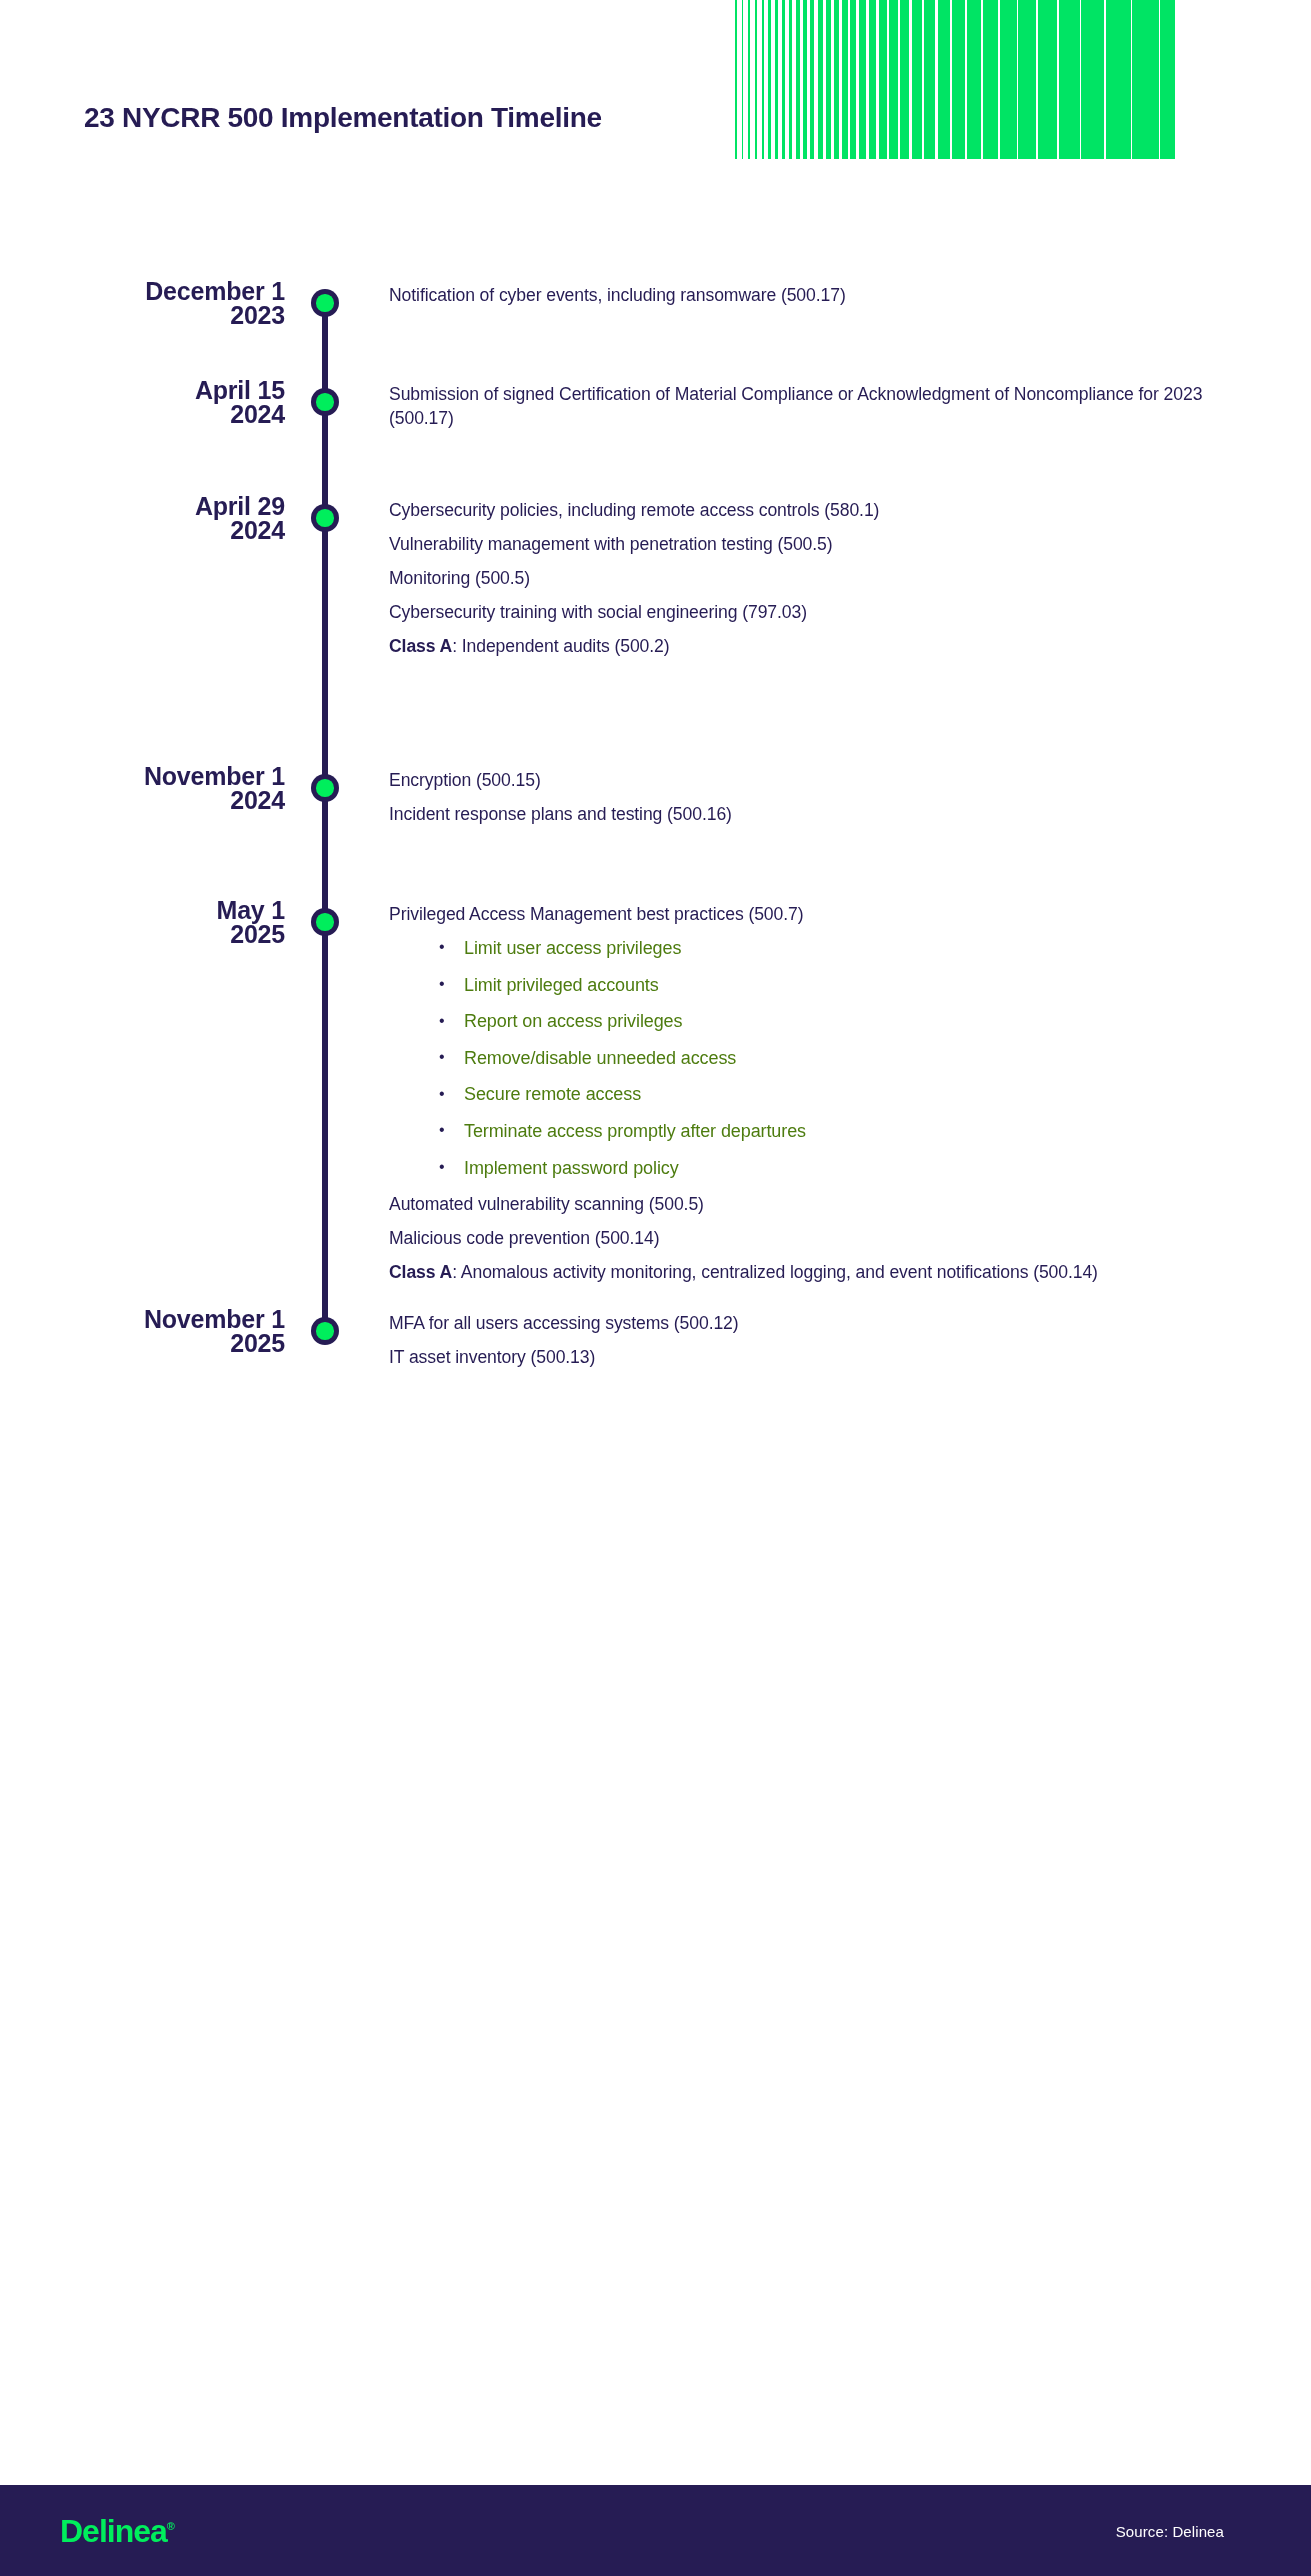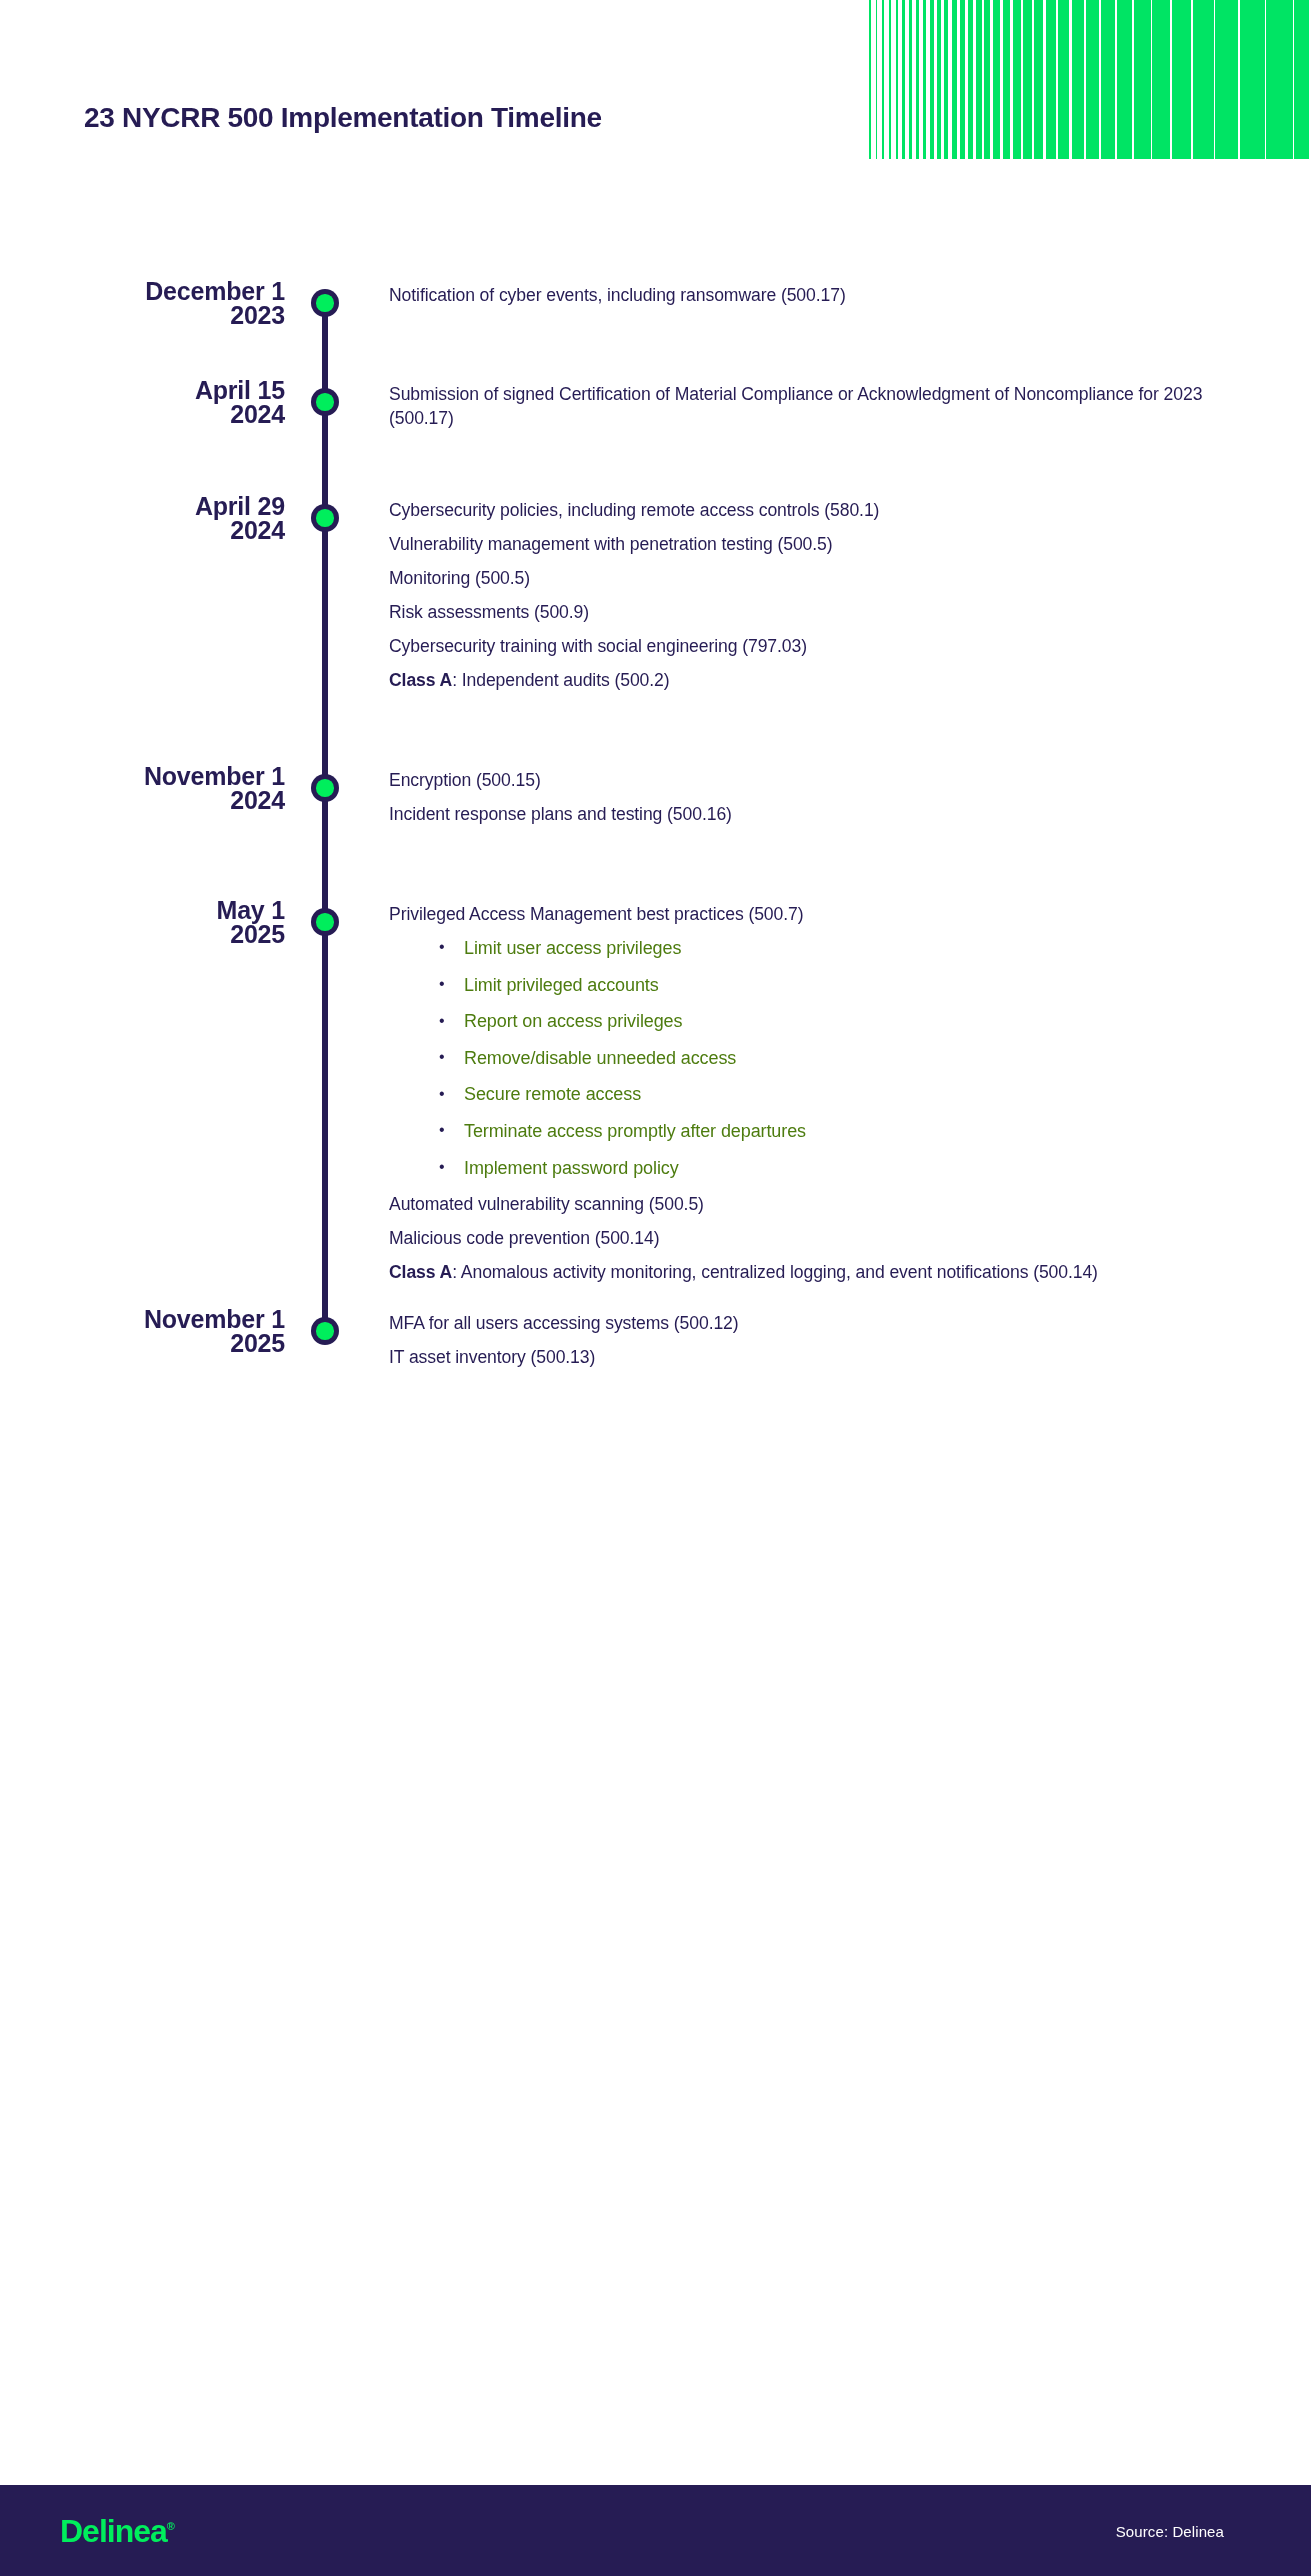--- a/index.html
+++ b/index.html
@@ -14,21 +14,21 @@
     color: #261C54;
     position: relative;
     width: 1311px;
     height: 2576px;
     overflow: hidden;
   }
 
   
   .header {
     position: relative;
-    width: 1309px;
+    width: 1175px;
     height: 159px;
     background: #ffffff;
     text-decoration: underline;
   }
 
   .header-stripes {
     position: absolute;
     top: 0;
     right: 0;
     width: 440px;
@@ -257,21 +257,20 @@
         <div>April 29</div>
         <div>2024</div>
       </div>
       <div class="tl-marker" style="top: 0px;">
         <div class="dot-inner"></div>
       </div>
       <div class="tl-content" style="top: -5.9px;">
         <div class="tl-item">Cybersecurity policies, including remote access controls (580.1)</div>
         <div class="tl-item">Vulnerability management with penetration testing (500.5)</div>
         <div class="tl-item">Monitoring (500.5)</div>
-        <div class="tl-item">Risk assessments (500.9)</div>
         <div class="tl-item">Cybersecurity training with social engineering (797.03)</div>
         <div class="tl-item"><span class="lead">Class A</span><span>: Independent audits (500.2)</span></div>
       </div>
     </div>
     <div class="tl-row" style="top: 615px;">
       <div class="tl-date" style="top: -10px;">
         <div>November 1</div>
         <div>2024</div>
       </div>
       <div class="tl-marker" style="top: 0px;">

